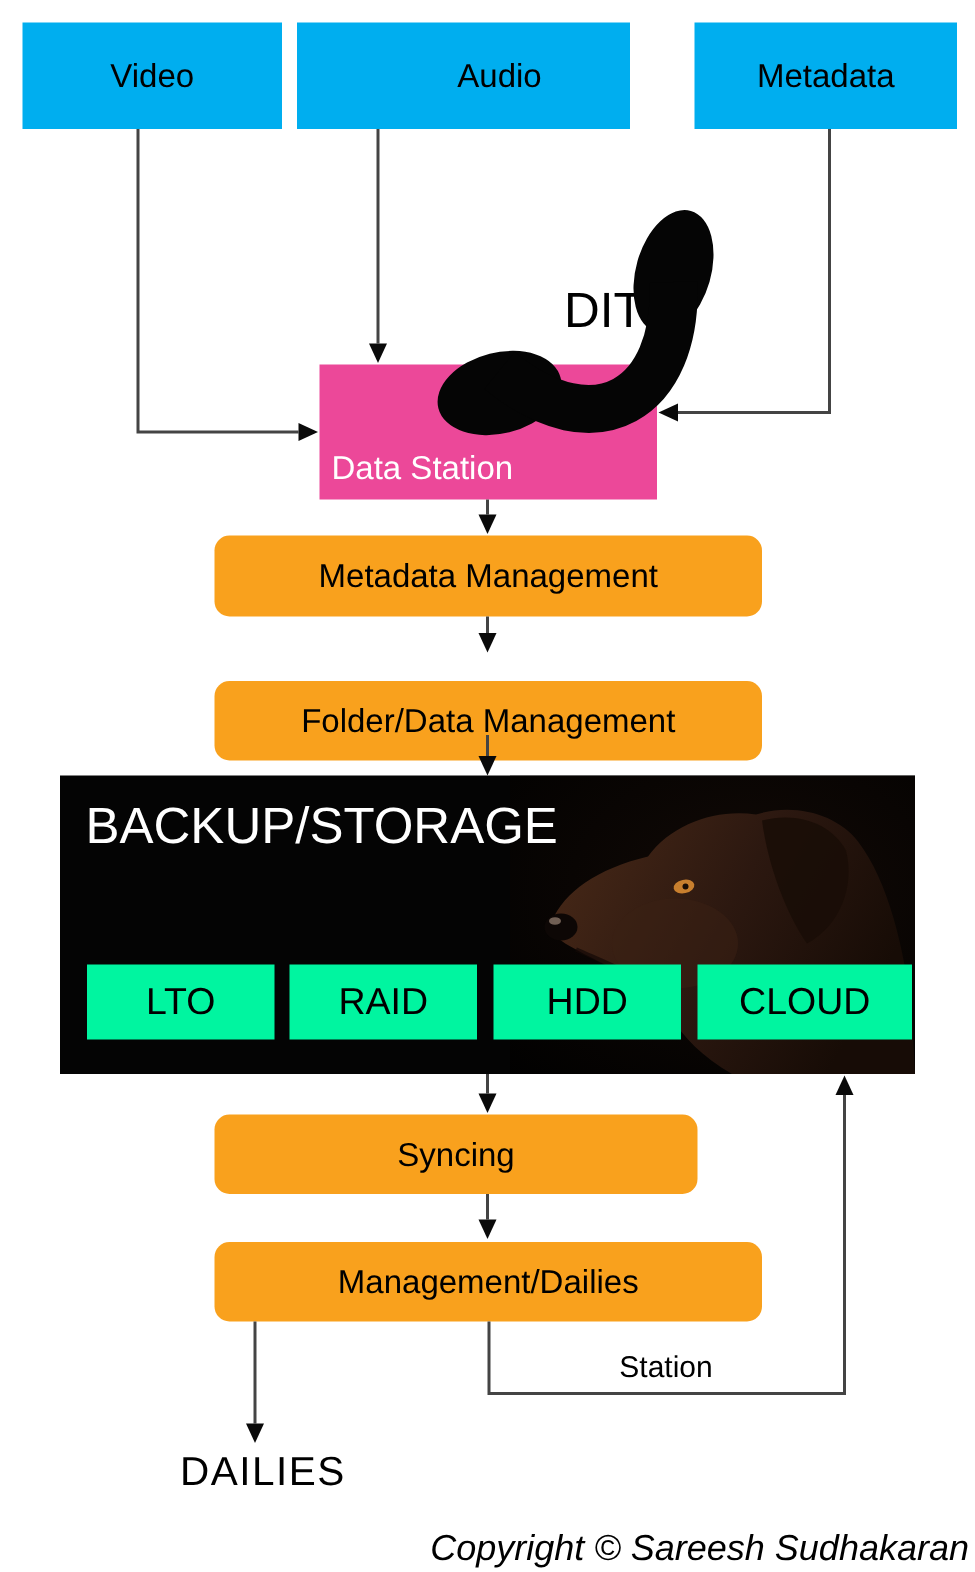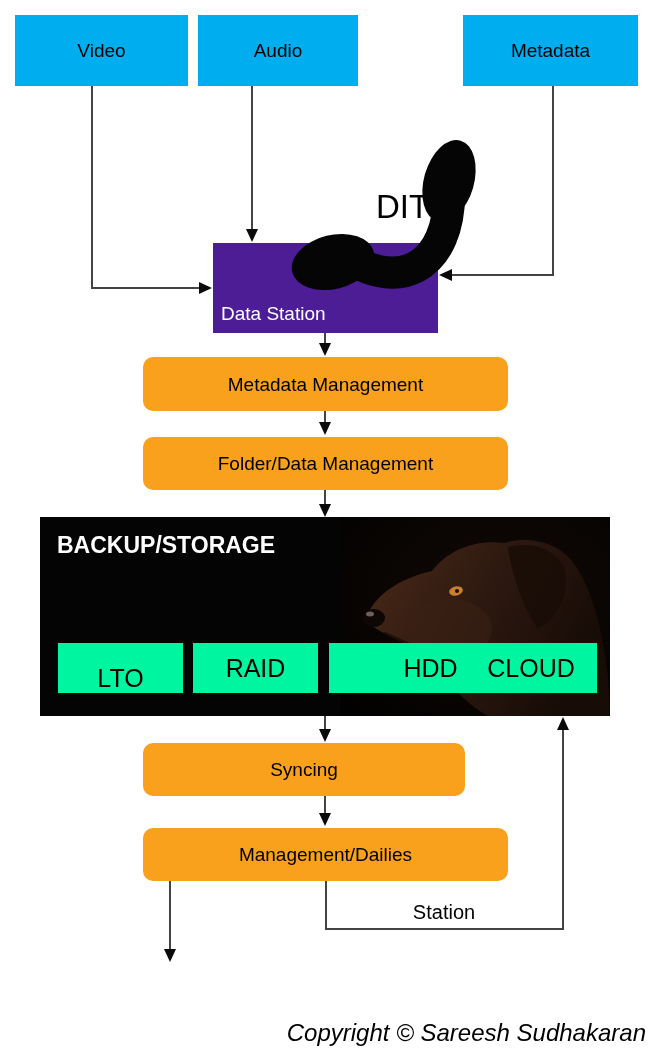--- a/index.html
+++ b/index.html
@@ -1,62 +1,62 @@
 <!DOCTYPE html>
 <html><head>
 <meta charset="utf-8">
 <style>
   html,body{margin:0;padding:0;background:#fff;}
   .canvas{
     position:relative;width:650px;height:1048px;background:#ffffff;
     font-family:"Liberation Sans","DejaVu Sans",sans-serif;overflow:hidden;
   }
   .box{position:absolute;display:flex;align-items:center;justify-content:center;
-       color:#000;font-size:19px;line-height:1;}
+       color:#000;font-size:22px;line-height:1;}
   .src-box{background:#00AEEF;}
-  .station-box{background:#4c1d95;color:#ffffff;
+  .station-box{background:#ec4899;color:#ffffff;
        align-items:flex-end;justify-content:flex-start;padding:0 0 10px 8px;box-sizing:border-box;}
   .proc-box{background:#F9A11D;border-radius:10px;}
   .storage-panel{position:absolute;background:#040404;}
-  .storage-title{position:absolute;left:17px;top:15px;color:#ffffff;font-size:23px;font-weight:bold;}
+  .storage-title{position:absolute;left:17px;top:15px;color:#ffffff;font-size:34px;}
   .opt-box{position:absolute;background:#00F5A0;display:flex;align-items:center;
        justify-content:center;font-size:25px;color:#000;}
   .free-label{position:absolute;color:#000;}
   .dit-label{font-size:33px;}
   .backup-label{font-size:20px;width:100px;text-align:center;}
   .dailies-label{font-size:27px;letter-spacing:1px;}
   .copyright{font-size:24px;font-style:italic;text-align:right;width:378px;}
   .overlay{position:absolute;left:0;top:0;width:650px;height:1048px;pointer-events:none;}
   .dog-wrap{position:absolute;right:0;top:0;width:270px;height:199px;}
 </style>
 </head>
 <body>
 
 <div class="canvas">
 
   <div class="box src-box" style="left:15px;top:15px;width:173px;height:71px;">
     <span>Video</span>
   </div>
-  <div class="box src-box" style="left:198px;top:15px;width:160px;height:71px;">
+  <div class="box src-box" style="left:198px;top:15px;width:174px;height:71px;padding-left:48px;">
     <span>Audio</span>
   </div>
   <div class="box src-box" style="left:463px;top:15px;width:175px;height:71px;">
     <span>Metadata</span>
   </div>
 
   <div class="free-label dit-label" style="left:376px;top:188px;">DIT</div>
 
   <div class="box station-box" style="left:213px;top:243px;width:225px;height:90px;">
     <span>Data Station</span>
   </div>
 
   <div class="box proc-box" style="left:143px;top:357px;width:365px;height:54px;">
     <span>Metadata Management</span>
   </div>
-  <div class="box proc-box" style="left:143px;top:437px;width:365px;height:53px;">
+  <div class="box proc-box" style="left:143px;top:454px;width:365px;height:53px;">
     <span>Folder/Data Management</span>
   </div>
 
   <div class="storage-panel" style="left:40px;top:517px;width:570px;height:199px;">
 
     <div class="dog-wrap">
       <svg width="270" height="199" viewBox="0 0 270 199">
         <defs>
           <linearGradient id="dogGrad" x1="0" y1="0" x2="1" y2="0.4">
             <stop offset="0" stop-color="#4a2a18"></stop>
@@ -86,42 +86,43 @@
         <ellipse cx="116" cy="74" rx="7" ry="4.5" fill="#c87f2e" transform="rotate(-12 116 74)"></ellipse>
         <circle cx="117" cy="74" r="2" fill="#1a0d05"></circle>
         <ellipse cx="34" cy="101" rx="11" ry="9" fill="#0d0705"></ellipse>
         <ellipse cx="30" cy="97" rx="4" ry="2.5" fill="#8a7668" opacity="0.8"></ellipse>
         <path d="M44 116 C 62 124, 82 132, 98 142" stroke="#120906" stroke-width="3" fill="none" opacity="0.7"></path>
       </svg>
     </div>
 
     <div class="storage-title">BACKUP/STORAGE</div>
 
-    <div class="opt-box" style="left:18px;top:126px;width:125px;height:50px;align-items:flex-end;">
+    <div class="opt-box" style="left:18px;top:126px;width:125px;height:50px;">
       <span>LTO</span>
     </div>
     <div class="opt-box" style="left:153px;top:126px;width:125px;height:50px;">
       <span>RAID</span>
     </div>
-    <div class="opt-box" style="left:289px;top:126px;width:125px;height:50px;padding-left:39px;">
+    <div class="opt-box" style="left:289px;top:126px;width:125px;height:50px;">
       <span>HDD</span>
     </div>
-    <div class="opt-box" style="left:425px;top:126px;width:132px;height:50px;">
+    <div class="opt-box" style="left:425px;top:126px;width:143px;height:50px;">
       <span>CLOUD</span>
     </div>
   </div>
 
   <div class="box proc-box" style="left:143px;top:743px;width:322px;height:53px;text-align:right;">
     <span>Syncing</span>
   </div>
   <div class="box proc-box" style="left:143px;top:828px;width:365px;height:53px;">
     <span>Management/Dailies</span>
   </div>
 
   <div class="free-label backup-label" style="left:394px;top:901px;">Station</div>
+  <div class="free-label dailies-label" style="left:120px;top:966px;">DAILIES</div>
   <div class="free-label copyright" style="left:268px;top:1019px;">Copyright © Sareesh Sudhakaran 2013</div>
 
   <svg class="overlay" viewBox="0 0 650 1048">
     <g stroke="#444444" stroke-width="2" fill="none">
       <path d="M92 86 V288 H199"></path>
       <path d="M252 86 V229"></path>
       <path d="M553 86 V275 H452"></path>
       <path d="M325 333 V343"></path>
       <path d="M325 411 V422"></path>
       <path d="M325 490 V504"></path>

